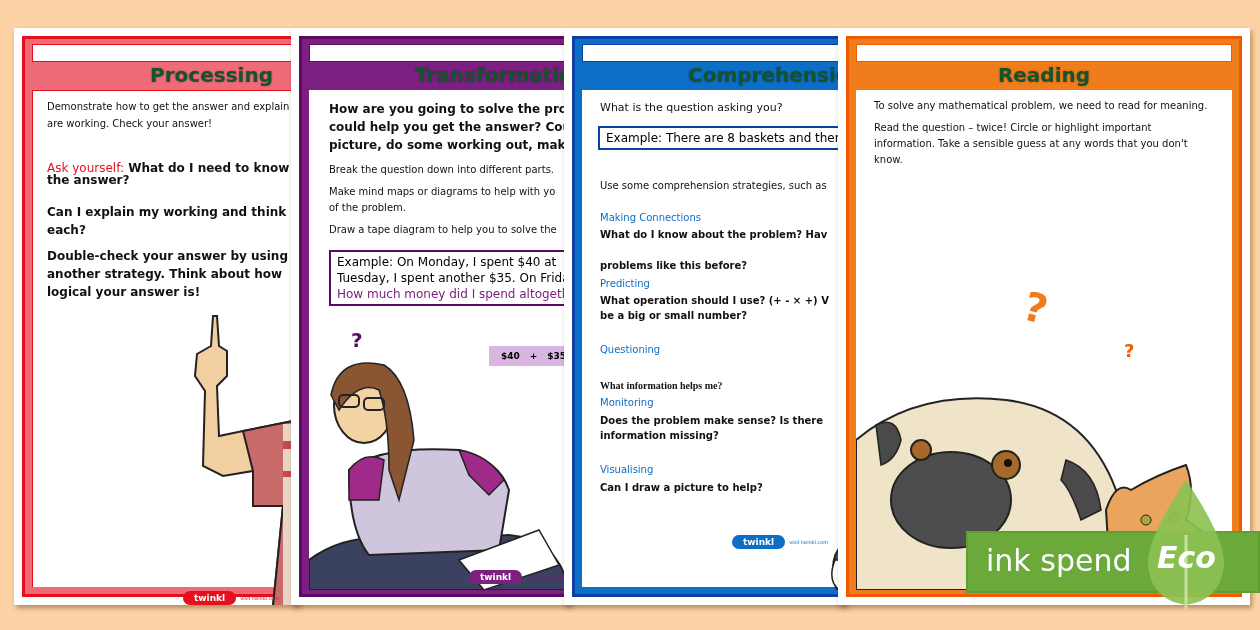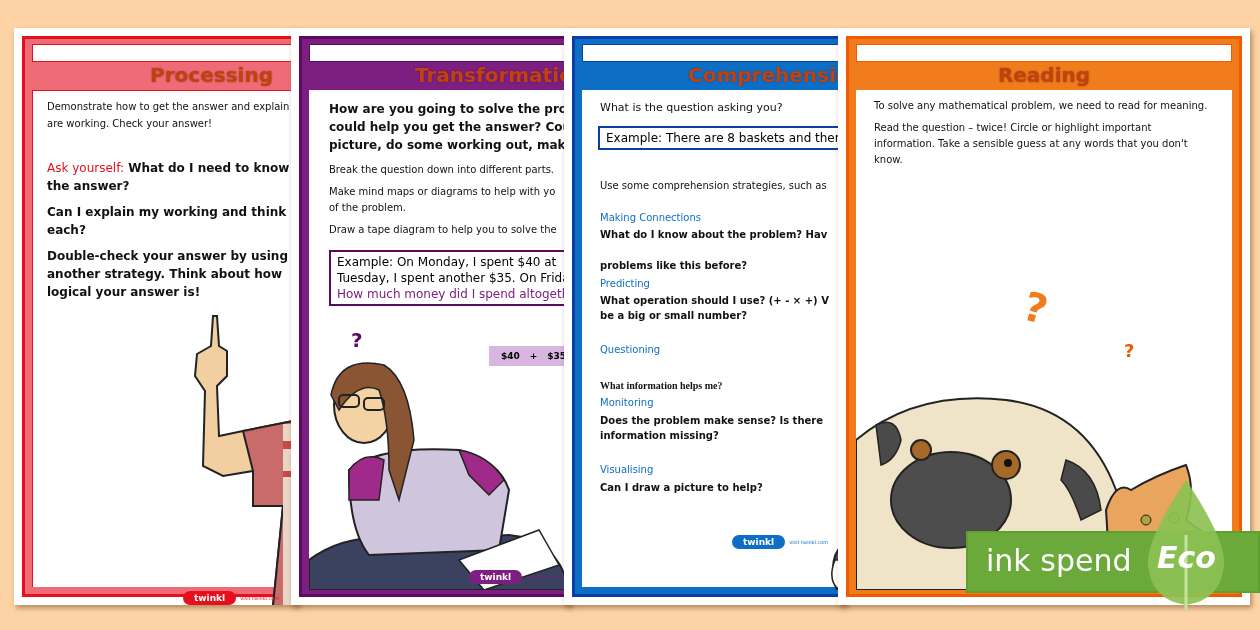--- a/index.html
+++ b/index.html
@@ -1,20 +1,20 @@
 <!DOCTYPE html>
 <html><head>
 <meta charset="utf-8">
 <style>
   html,body{margin:0;padding:0;}
   body{width:1260px;height:630px;background:#fdd3a5;position:relative;overflow:hidden;font-family:"DejaVu Sans","Liberation Sans",sans-serif;}
   .sheet{position:absolute;top:28px;height:577px;background:#fff;box-shadow:2px 3px 5px rgba(90,50,10,.45);overflow:hidden;}
   .frame{position:absolute;left:8px;top:8px;right:0;bottom:8px;border:3px solid;box-sizing:border-box;}
   .topwhite{position:absolute;left:18px;top:16px;right:0;height:16px;background:#fff;border:1px solid;}
-  .title{position:absolute;left:18px;top:32px;right:0;height:30px;line-height:30px;color:#c2410c;font-weight:bold;font-size:20px;text-align:center;text-shadow:0 0 2px rgba(0,0,0,.35);white-space:nowrap;}
+  .title{position:absolute;left:18px;top:32px;right:0;height:30px;line-height:30px;color:#14532d;font-weight:bold;font-size:20px;text-align:center;text-shadow:0 0 2px rgba(0,0,0,.35);white-space:nowrap;}
   .content{position:absolute;left:18px;top:62px;right:0;bottom:18px;background:#fff;}
   .txt{position:absolute;font-size:10px;line-height:16px;color:#111;white-space:nowrap;}
   .bold{font-weight:bold;font-size:12px;line-height:18px;}
   .boxed{position:absolute;border:2px solid;padding:2px 6px;font-size:12px;line-height:16px;white-space:nowrap;background:#fff;}
   .logo{position:absolute;display:flex;align-items:center;gap:4px;}
   .logo .cloud{color:#fff;font-weight:bold;font-size:9px;padding:2px 11px;border-radius:10px;}
   .logo .url{font-size:5px;}
   .eco{position:absolute;left:966px;top:531px;width:294px;height:62px;background:#6aa93a;border:2px solid #5e9f2e;box-sizing:border-box;}
   .eco-text{position:absolute;left:18px;top:8px;color:#fff;font-size:30px;line-height:40px;font-family:"DejaVu Sans",sans-serif;}
   .leaf{position:absolute;left:1146px;top:480px;width:80px;height:130px;}
@@ -25,21 +25,21 @@
 <body>
 
 <div class="sheet" style="left:14px;width:285px;">
   <div class="frame" style="border-color:#e5101e;background:#ef6b78;"></div>
   <div class="topwhite" style="border-color:#e5101e;"></div>
   <div class="title" style="text-align:right;padding-right:26px;">Processing</div>
   <div class="content" style="border-left:1px solid #e5101e;border-top:1px solid #e5101e;">
     <div class="txt" style="left:14px;top:8px;">Demonstrate how to get the answer and explain y</div>
     <div class="txt" style="left:14px;top:25px;">are working. Check your answer!</div>
     <div class="txt bold" style="left:14px;top:68px;font-size:12px;"><span style="color:#e5101e;font-weight:normal;">Ask yourself:</span> <span>What do I need to know</span></div>
-    <div class="txt bold" style="left:14px;top:86px;">the answer?</div>
+    <div class="txt bold" style="left:14px;top:80px;">the answer?</div>
     <div class="txt bold" style="left:14px;top:112px;">Can I explain my working and think</div>
     <div class="txt bold" style="left:14px;top:130px;">each?</div>
     <div class="txt bold" style="left:14px;top:156px;">Double-check your answer by using</div>
     <div class="txt bold" style="left:14px;top:174px;">another strategy. Think about how</div>
     <div class="txt bold" style="left:14px;top:192px;">logical your answer is!</div>
     <svg style="position:absolute;left:150px;top:215px;" width="120" height="300">
       <path d="M30 10 L34 10 L36 40 L44 45 L44 70 L34 80 L36 130 L60 125 L110 115 L120 115 L120 300 L90 300 L100 200 L70 200 L70 165 L40 170 L20 160 L22 85 L12 70 L14 48 L28 40 Z" fill="#f2cfa1" stroke="#222" stroke-width="2"></path>
       <path d="M60 125 L110 115 L120 115 L120 300 L90 300 L100 200 L70 200 L70 165 Z" fill="#c96b6b" stroke="#222" stroke-width="2"></path>
       <rect x="100" y="118" width="20" height="182" fill="#e9d5c6"></rect>
       <rect x="100" y="135" width="20" height="8" fill="#c54a4a"></rect>

